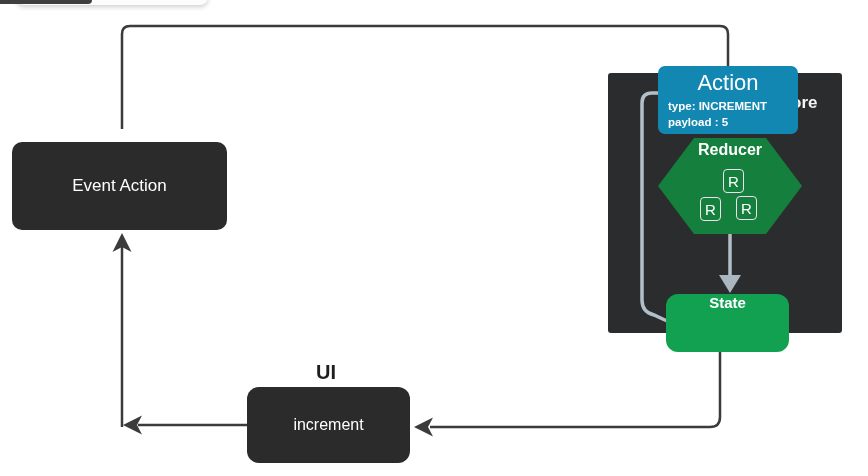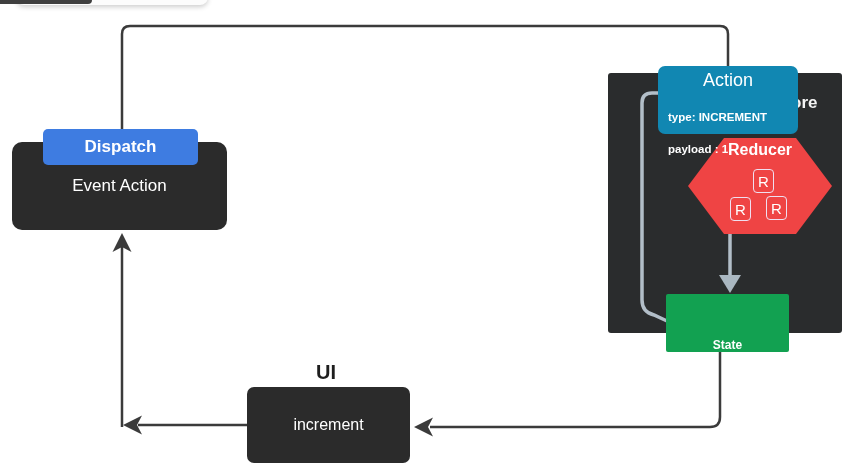--- a/index.html
+++ b/index.html
@@ -18,36 +18,36 @@
   .panel{position:absolute;background:#2b2b2b;color:#fff;}
   #store-panel{left:608px;top:73px;width:234px;height:260px;background:#2a2c2d;border-radius:3px;z-index:2;}
   #store-label{position:absolute;left:166px;top:20px;font-size:17px;font-weight:bold;color:#f4f4f4;}
 
   #event-handler-box{left:12px;top:142px;width:215px;height:88px;border-radius:10px;z-index:2;
     display:flex;align-items:center;justify-content:center;font-size:17px;}
   #dispatch-button{position:absolute;left:43px;top:129px;width:155px;height:36px;background:#3e7ce1;border-radius:5px;
     display:flex;align-items:center;justify-content:center;color:#fff;font-size:17px;font-weight:bold;z-index:4;border:none;cursor:pointer;}
 
   #action-card{position:absolute;left:658px;top:66px;width:140px;height:68px;background:#1187b2;border-radius:7px;color:#fff;z-index:5;}
-  #action-title{text-align:center;font-size:18px;margin-top:4px;}
-  .action-line{font-size:11.5px;font-weight:bold;margin:20px 0 0 10px;}
+  #action-title{text-align:center;font-size:22px;margin-top:4px;}
+  .action-line{font-size:11.5px;font-weight:bold;margin:4px 0 0 10px;}
 
-  #reducer-hexagon{position:absolute;left:688px;top:138px;width:144px;height:96px;background:#ef4444;z-index:4;
+  #reducer-hexagon{position:absolute;left:658px;top:138px;width:144px;height:96px;background:#15803d;z-index:4;
     clip-path:polygon(25% 0,75% 0,100% 50%,75% 100%,25% 100%,0 50%);color:#fff;}
   #reducer-label{position:absolute;left:0;top:3px;width:100%;text-align:center;font-size:16px;font-weight:bold;}
   .r-badge{position:absolute;width:19px;height:22px;border:1.5px solid #efdff0;border-radius:4px;
     display:flex;align-items:center;justify-content:center;font-size:15px;color:#fff;}
   #r-badge-1{left:65px;top:31px;}
   #r-badge-2{left:42px;top:59px;}
   #r-badge-3{left:78px;top:58px;}
 
-  #state-box{left:666px;top:294px;width:123px;height:58px;background:#12a151;border-radius:2px;z-index:4;
-    display:flex;align-items:flex-end;justify-content:center;font-size:12px;font-weight:bold;}
+  #state-box{left:666px;top:294px;width:123px;height:58px;background:#12a151;border-radius:12px;z-index:4;
+    display:flex;align-items:flex-start;justify-content:center;font-size:15px;font-weight:bold;}
 
-  #ui-box{left:247px;top:387px;width:163px;height:76px;border-radius:7px;z-index:2;
+  #ui-box{left:247px;top:387px;width:163px;height:76px;border-radius:12px;z-index:2;
     display:flex;flex-direction:column;align-items:center;justify-content:center;font-size:16px;line-height:26px;}
   #ui-title{position:absolute;left:311px;top:361px;width:30px;text-align:center;color:#1e1e1e;font-size:20px;font-weight:bold;z-index:2;}
   .ui-line{cursor:pointer;}
 </style>
 </head>
 <body>
 
 <div id="canvas">
 
   <svg id="dark-lines" class="connector-layer" viewBox="0 0 868 476">
@@ -69,26 +69,25 @@
   <div class="artifact-card"></div>
   <div class="artifact-dark"></div>
 
   <div id="store-panel" class="panel">
     <span id="store-label">Store</span>
   </div>
 
   <div id="event-handler-box" class="panel">
     <span>Event Action</span>
   </div>
-  <button id="dispatch-button">Dispatch</button>
 
   <div id="action-card">
     <div id="action-title">Action</div>
     <div class="action-line">type: INCREMENT</div>
-    <div class="action-line">payload : 1</div>
+    <div class="action-line">payload : 5</div>
   </div>
 
   <div id="reducer-hexagon">
     <div id="reducer-label">Reducer</div>
     <div class="r-badge" id="r-badge-1">R</div>
     <div class="r-badge" id="r-badge-2">R</div>
     <div class="r-badge" id="r-badge-3">R</div>
   </div>
 
   <div id="state-box" class="panel">

